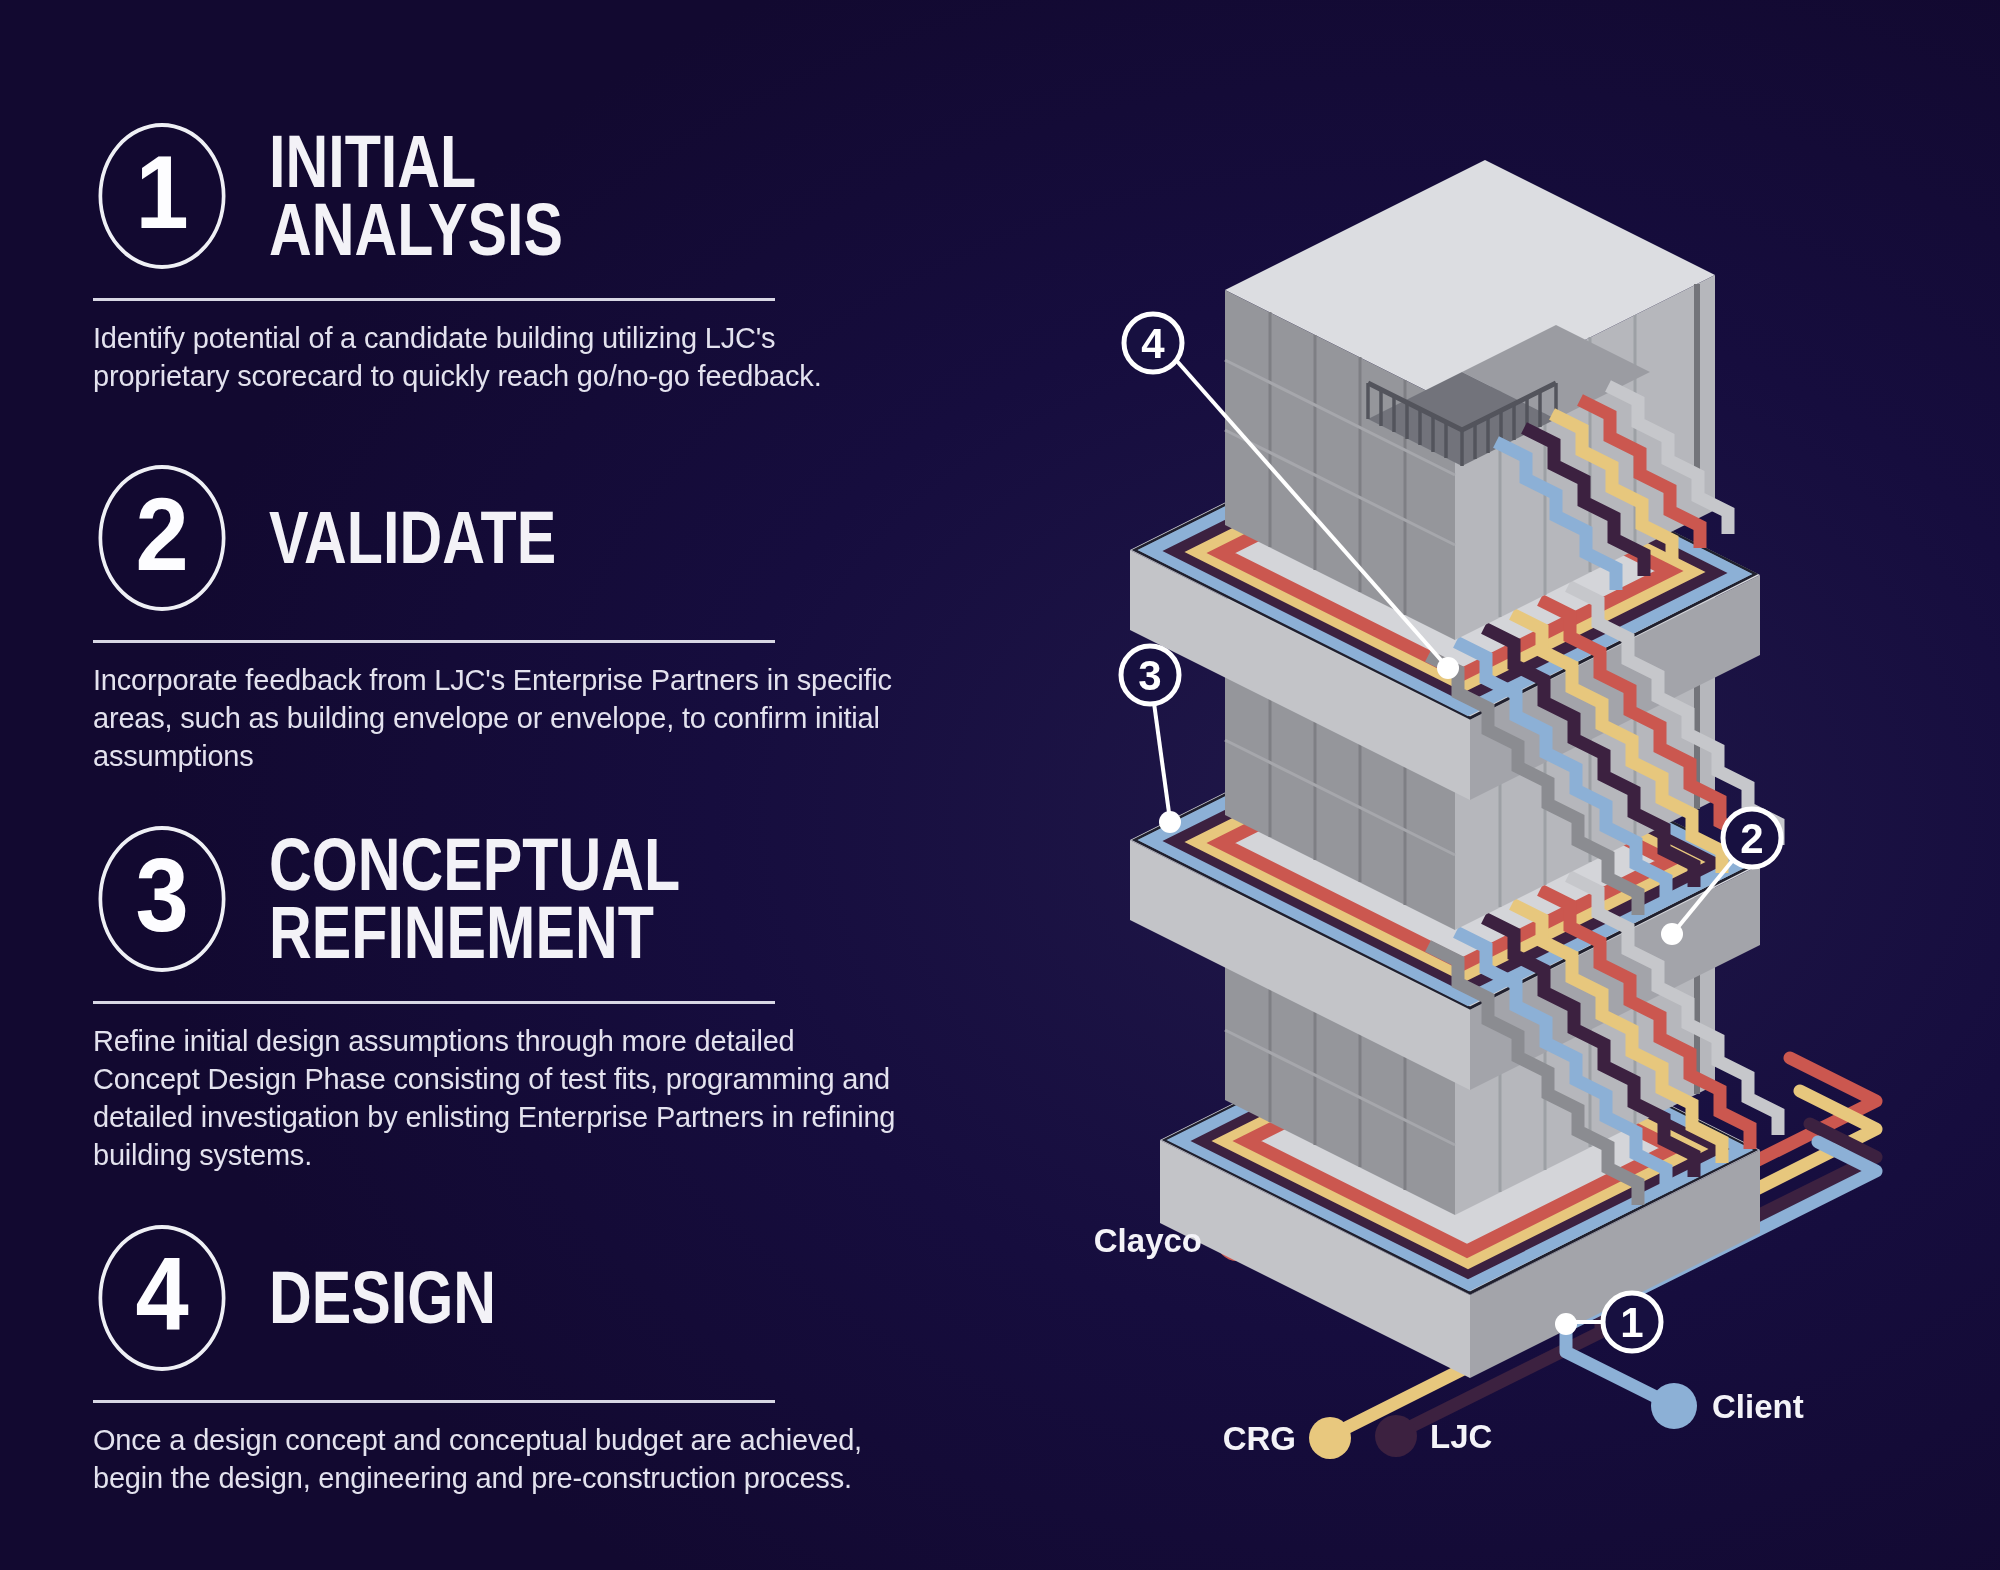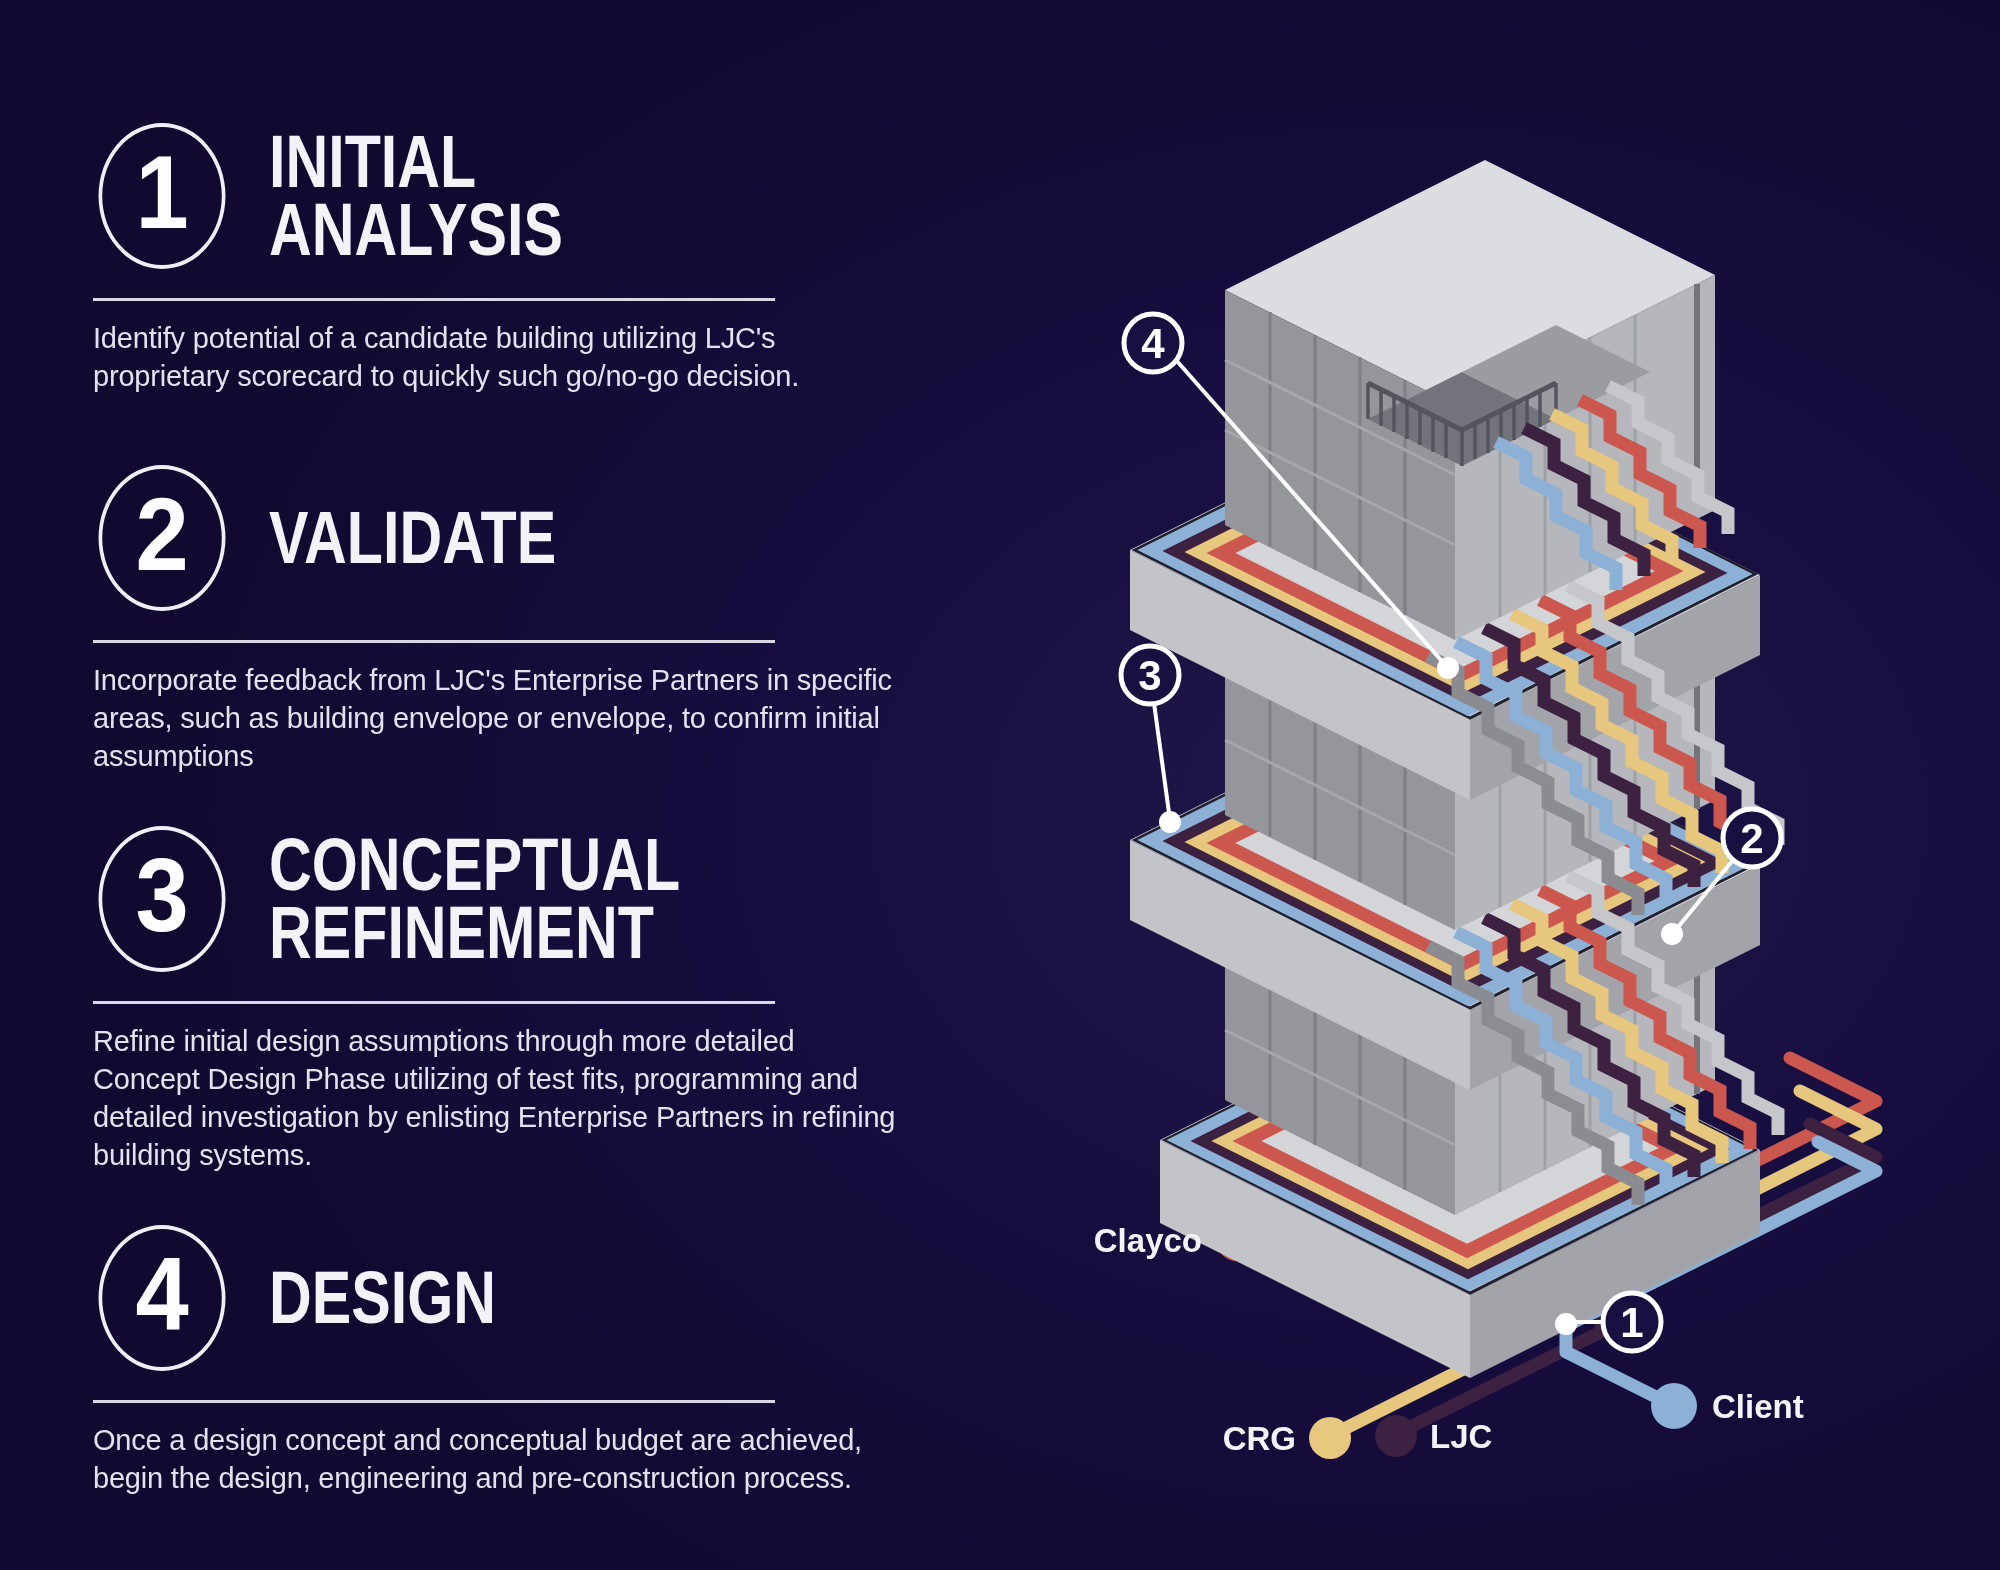--- a/index.html
+++ b/index.html
@@ -44,21 +44,21 @@
     <div class="step-head">
       <div class="num-circle">
           <span>1</span>
         </div>
       <h2 class="step-title">
           <span>INITIAL</span>
           <span>ANALYSIS</span>
         </h2>
     </div>
     <div class="rule"></div>
-    <p class="step-body">Identify potential of a candidate building utilizing LJC's proprietary scorecard to quickly such go/no-go decision.</p>
+    <p class="step-body">Identify potential of a candidate building utilizing LJC's proprietary scorecard to quickly reach go/no-go feedback.</p>
   </section>
 
   <section class="step" style="top:468px">
     <div class="step-head">
       <div class="num-circle">
           <span>2</span>
         </div>
       <h2 class="step-title">
           <span>VALIDATE</span>
           <span></span>
@@ -72,21 +72,21 @@
     <div class="step-head">
       <div class="num-circle">
           <span>3</span>
         </div>
       <h2 class="step-title">
           <span>CONCEPTUAL</span>
           <span>REFINEMENT</span>
         </h2>
     </div>
     <div class="rule"></div>
-    <p class="step-body">Refine initial design assumptions through more detailed Concept Design Phase utilizing of test fits, programming and detailed investigation by enlisting Enterprise Partners in refining building systems.</p>
+    <p class="step-body">Refine initial design assumptions through more detailed Concept Design Phase consisting of test fits, programming and detailed investigation by enlisting Enterprise Partners in refining building systems.</p>
   </section>
 
   <section class="step" style="top:1228px">
     <div class="step-head">
       <div class="num-circle">
           <span>4</span>
         </div>
       <h2 class="step-title">
           <span>DESIGN</span>
           <span></span>

